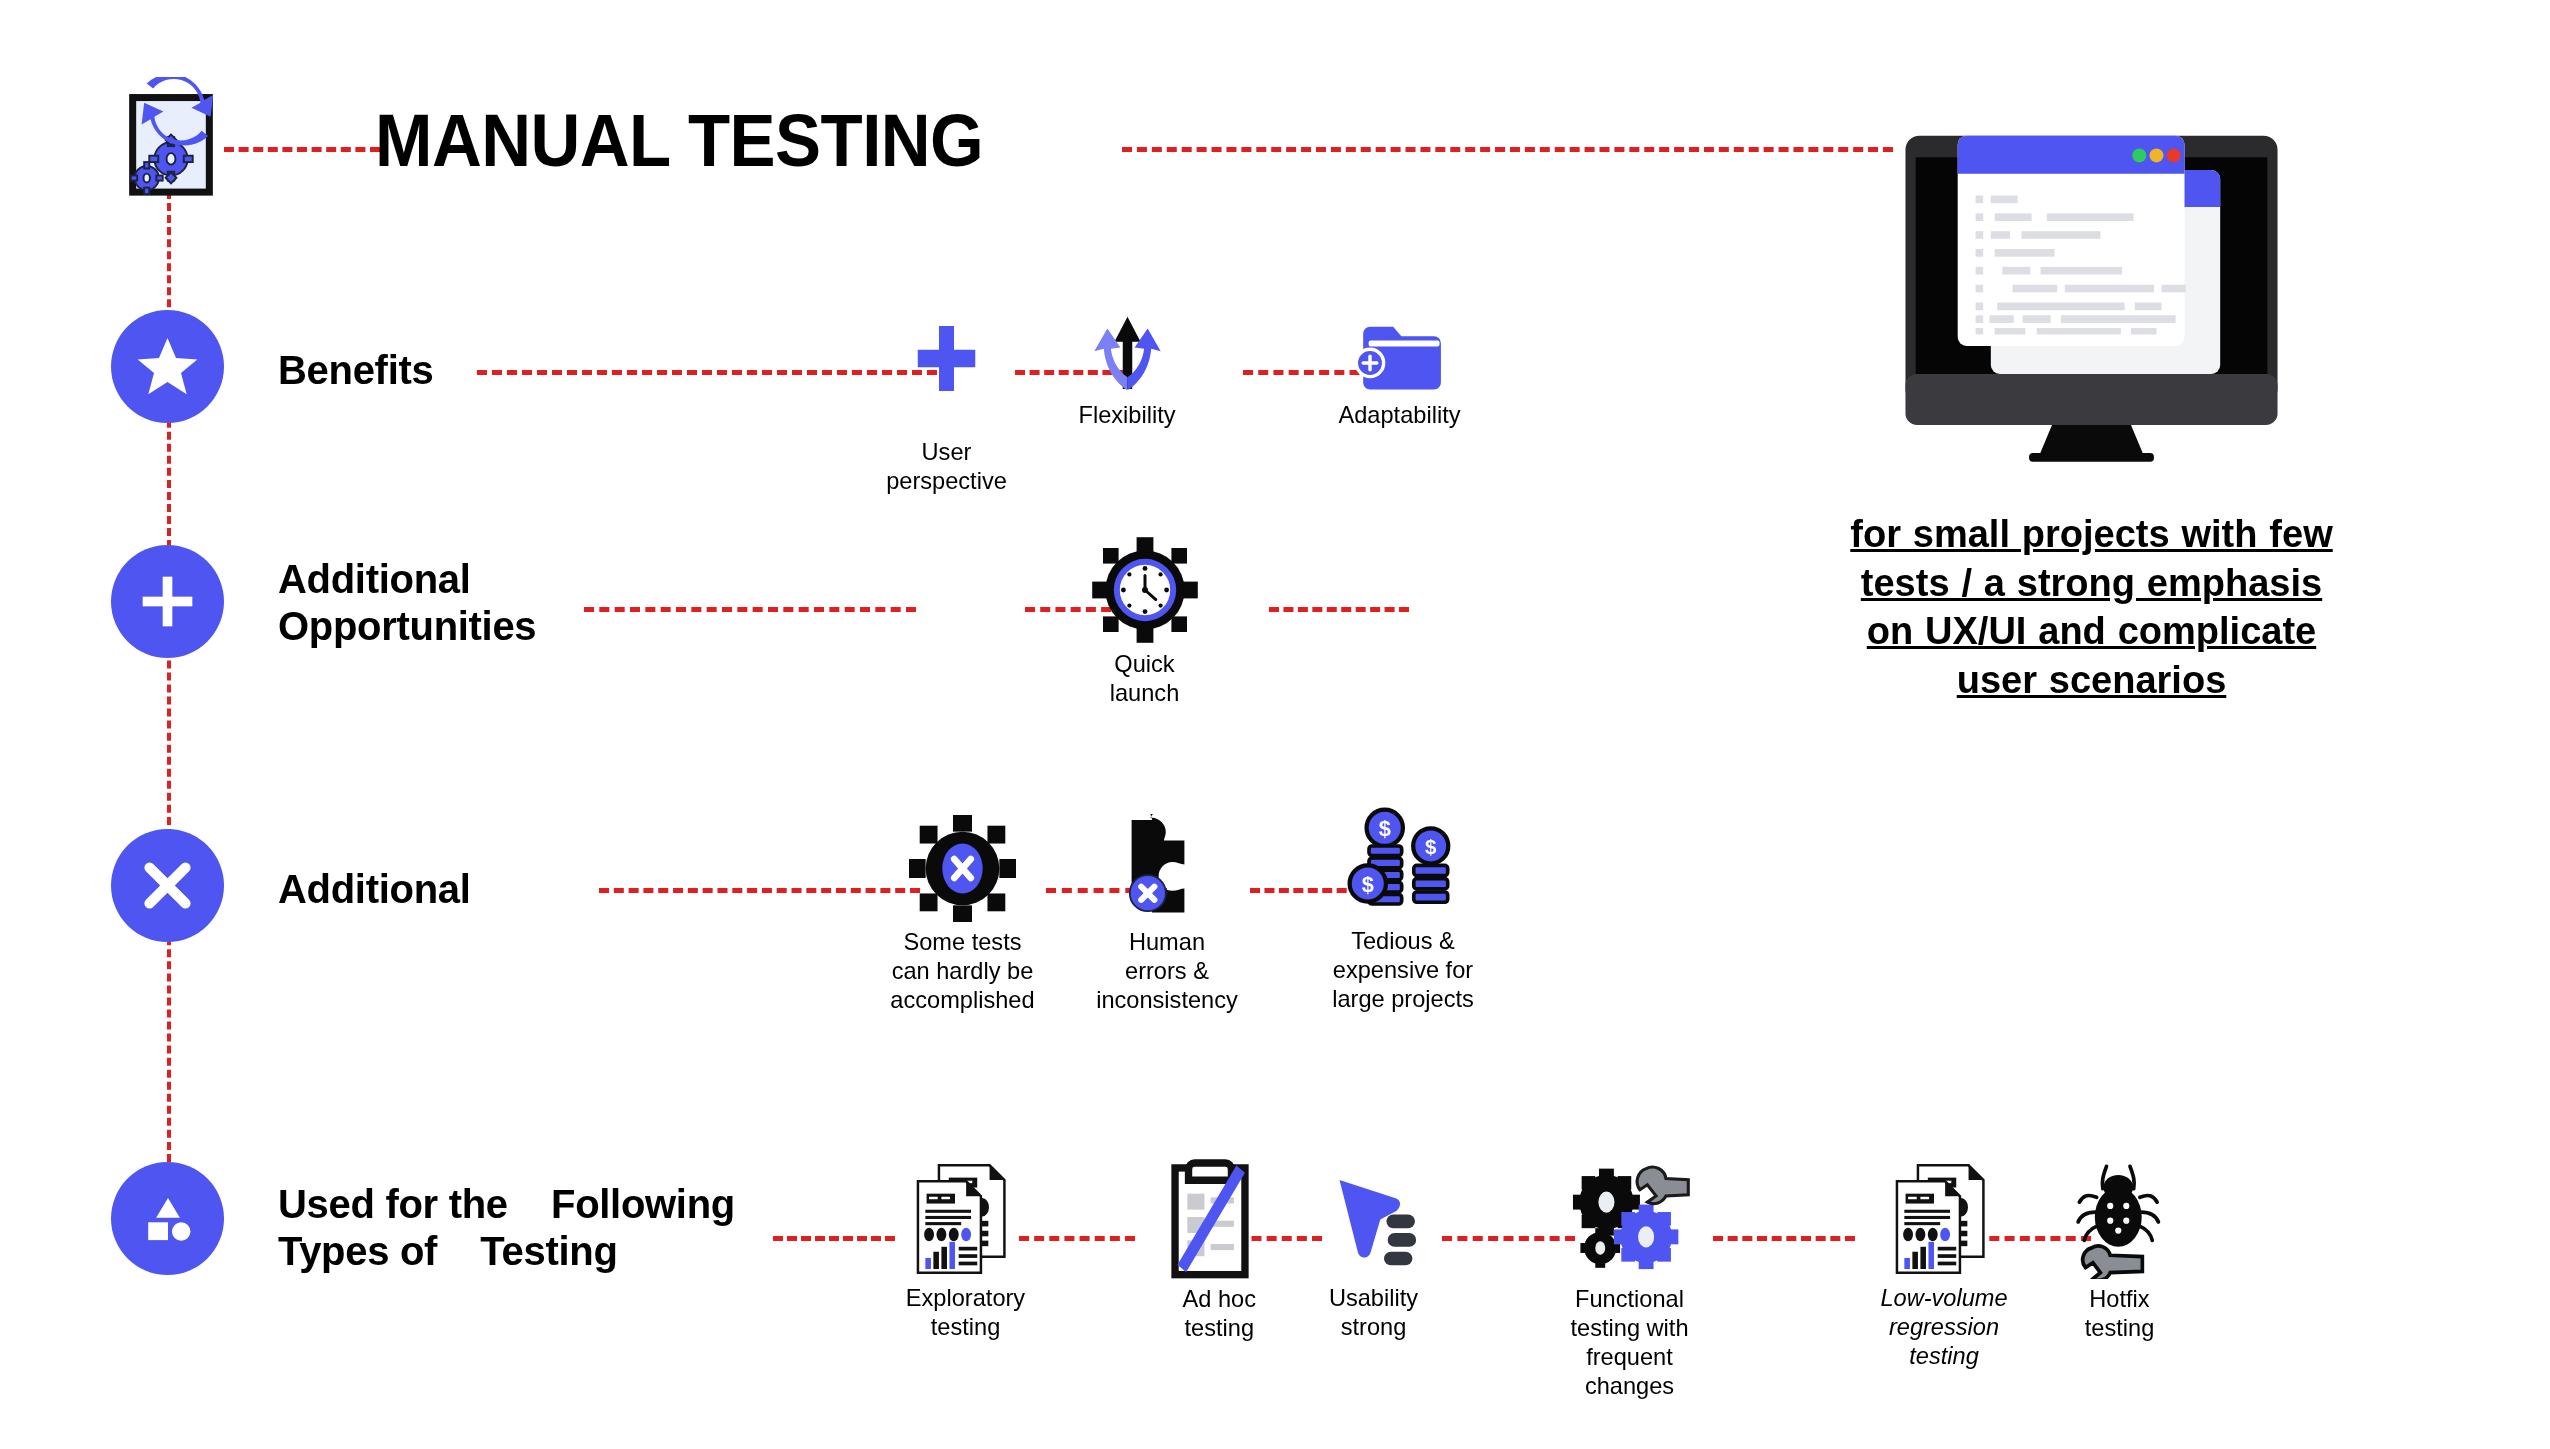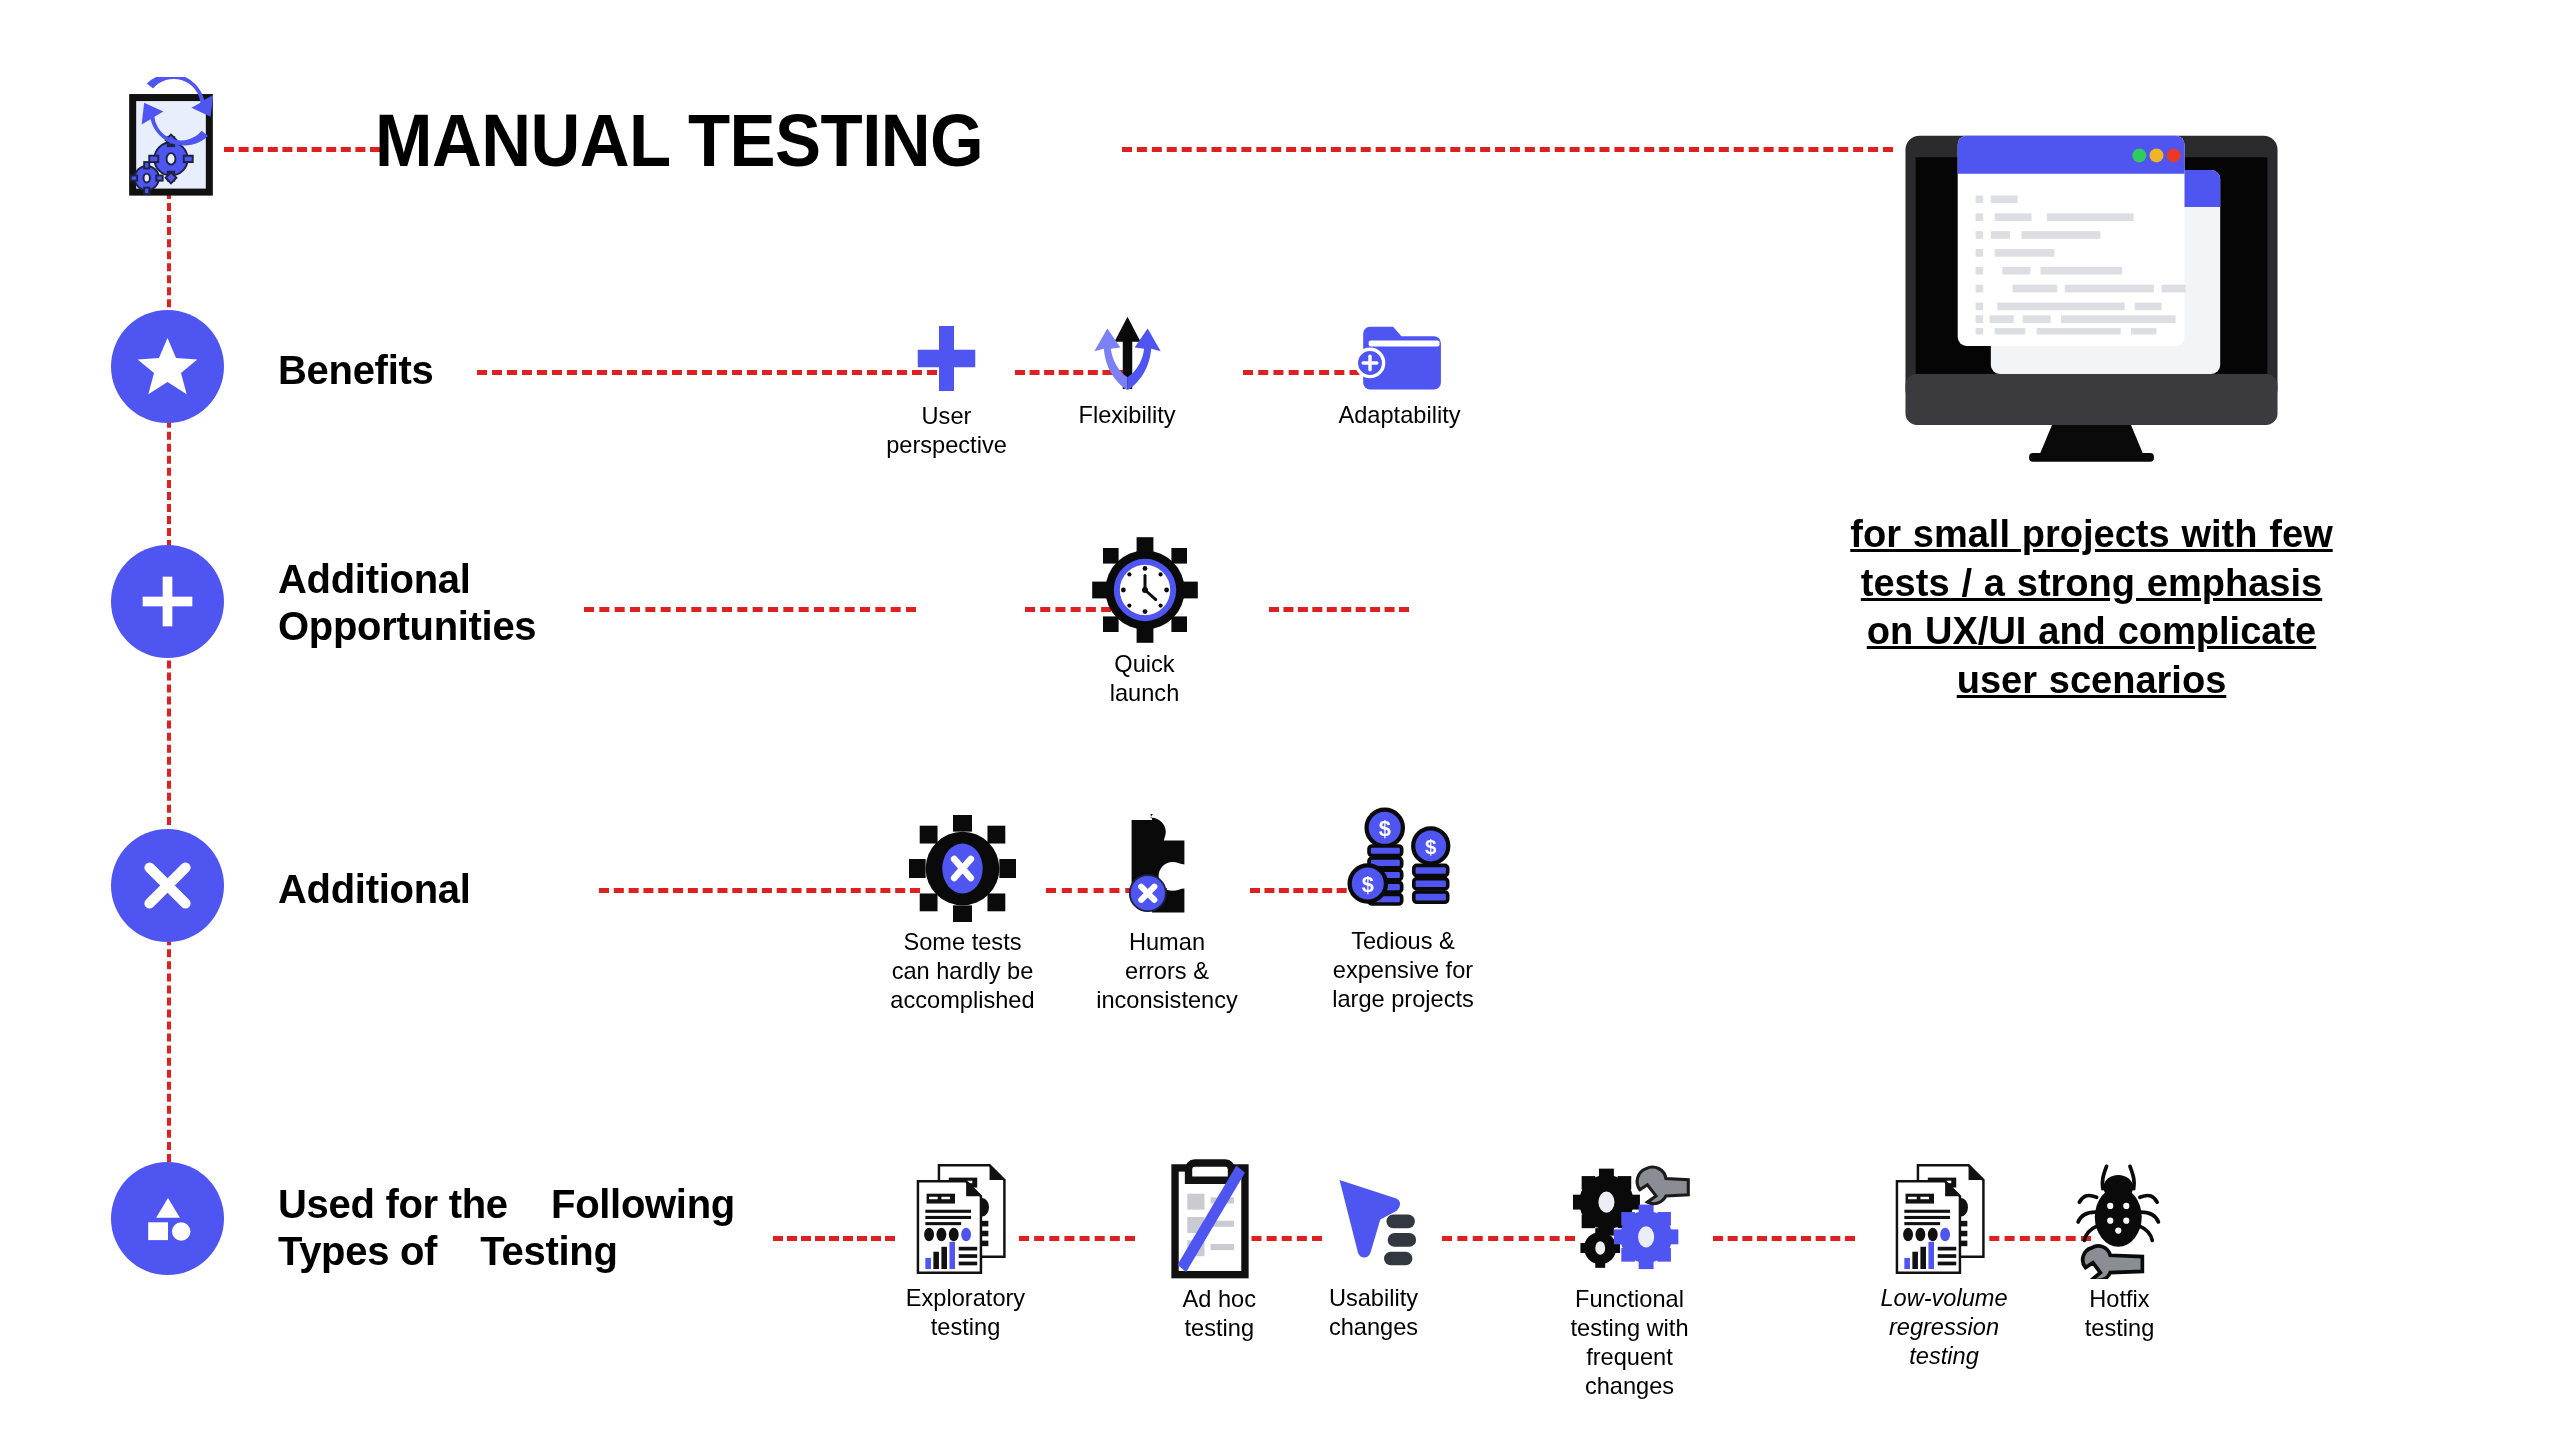--- a/index.html
+++ b/index.html
@@ -184,21 +184,21 @@
     <svg viewBox="0 0 100 100" width="71" height="71">
       <polygon points="50,10 62,38 92,40 69,59 77,89 50,72 23,89 31,59 8,40 38,38" fill="#ffffff"></polygon>
     </svg>
   </div>
   <div class="rowtitle" style="left:278px; top:347px;">Benefits</div>
 
   <div class="hdash" style="left:477px; top:370px; width:460px;"></div>
   <div class="hdash" style="left:1015px; top:370px; width:112px;"></div>
   <div class="hdash" style="left:1243px; top:370px; width:147px;"></div>
 
-  <div class="item" style="left:886px; top:300px; width:121px;">
+  <div class="item" style="left:886px; top:300px; width:121px;gap:36px;">
     <div class="iconbox" style="height:96px;">
       <svg viewBox="0 0 120 120" width="75" height="75">
         <rect x="48" y="8" width="24" height="104" fill="#4f55f0"></rect>
         <rect x="14" y="46" width="92" height="28" fill="#4f55f0"></rect>
       </svg>
     </div>
     <div class="cap">User
 perspective</div>
   </div>
 
@@ -475,21 +475,21 @@
       <svg viewBox="0 0 170 180" width="105" height="112">
         <path d="M30 22 L122 52 C130 55 130 66 122 72 L96 86 L80 140 C76 150 64 150 60 140 Z" fill="#4f55f0"></path>
         <g fill="#333740">
           <rect x="106" y="78" width="46" height="22" rx="11"></rect>
           <rect x="108" y="108" width="46" height="22" rx="11"></rect>
           <rect x="102" y="138" width="46" height="22" rx="11"></rect>
         </g>
       </svg>
     </div>
     <div class="cap">Usability
-changes</div>
+strong</div>
   </div>
 
   <div class="item" style="left:1556px; top:1151px; width:147px;">
     <div class="iconbox" style="height:128px;">
       <svg viewBox="0 0 200 200" width="124" height="124">
 
         <g fill="#0a0a0a">
           <circle cx="62" cy="76" r="44"></circle>
           <rect x="50" y="22" width="24" height="20"></rect>
             <rect x="50" y="110" width="24" height="20"></rect>

